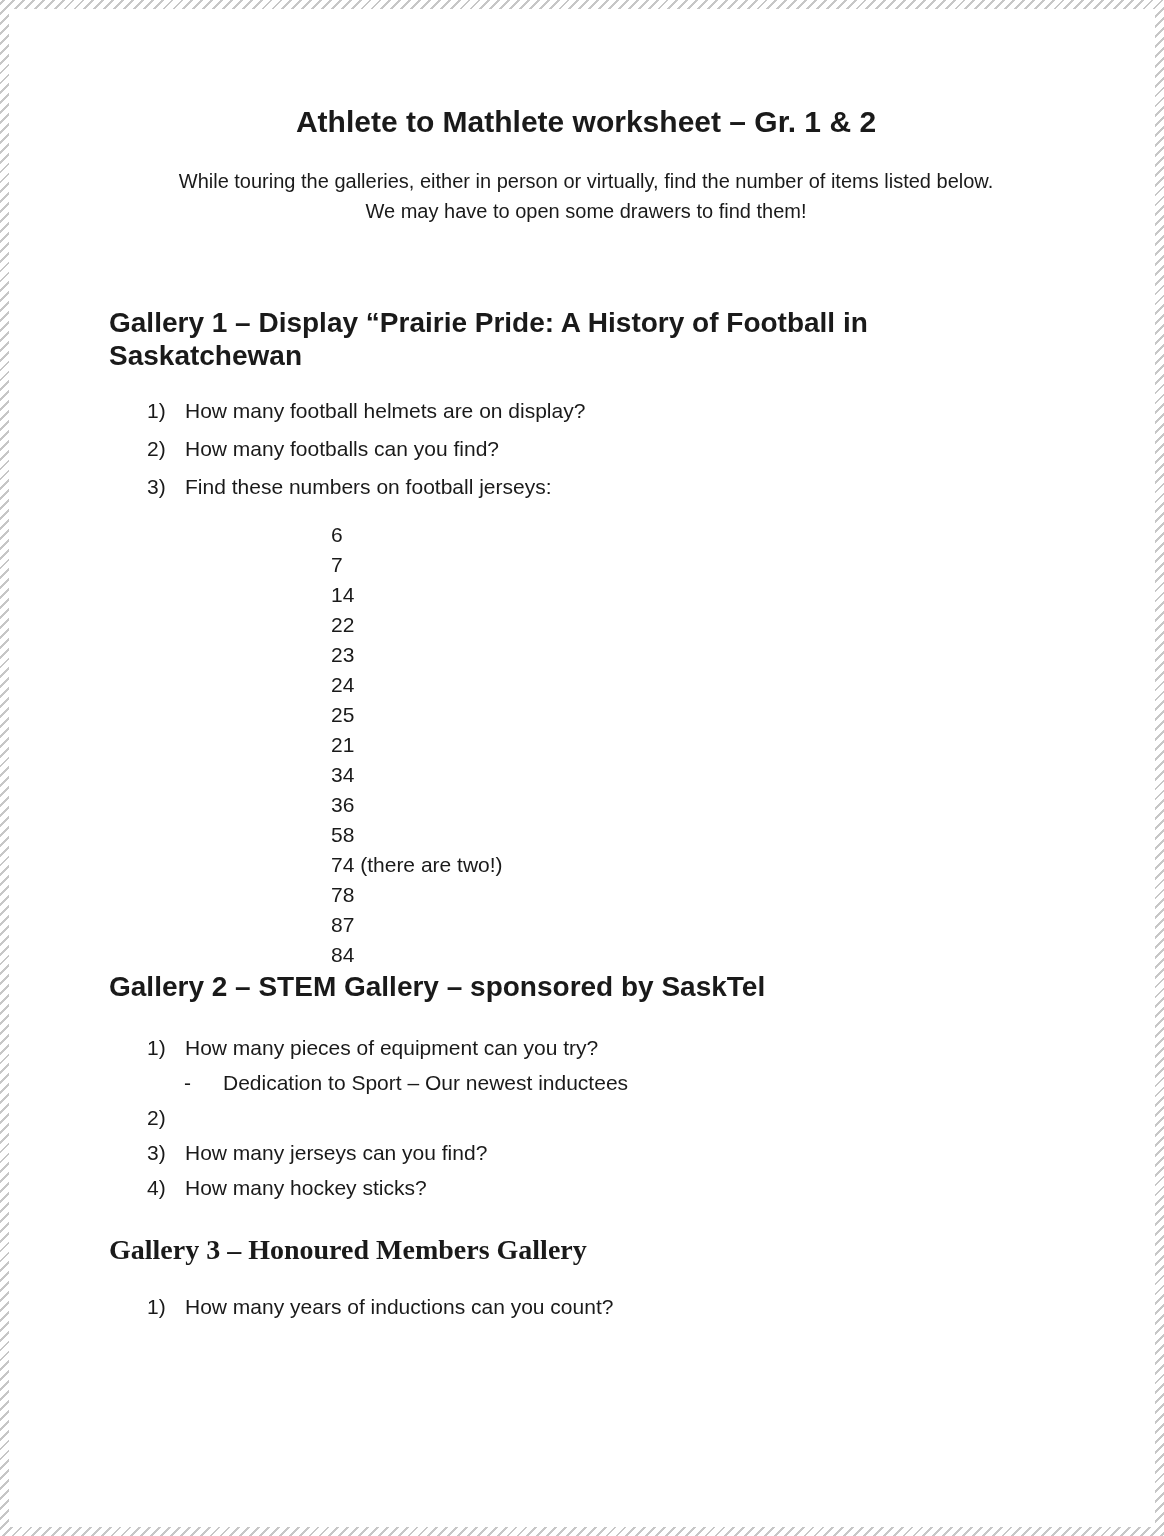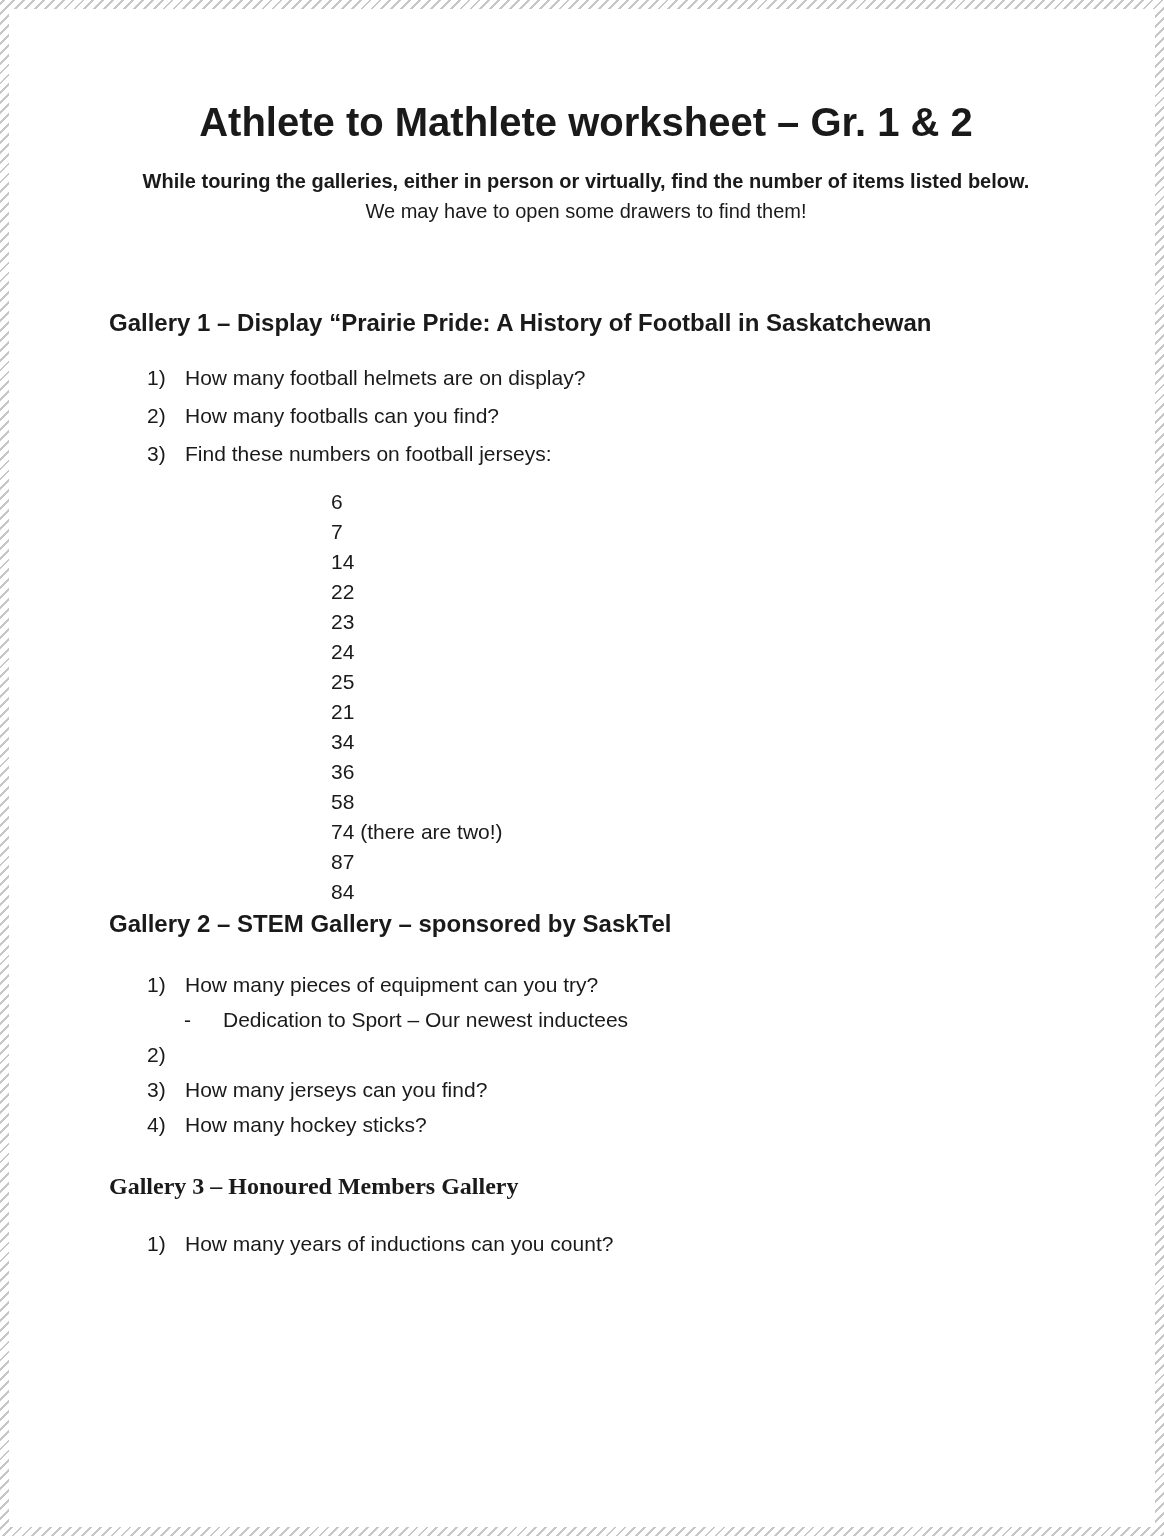--- a/index.html
+++ b/index.html
@@ -25,36 +25,36 @@
   .content {
     width: 100%;
     height: 100%;
     box-sizing: border-box;
     background: #ffffff;
     padding: 95px 92px 0 100px;
     overflow: hidden;
   }
   .doc-title {
     margin: 0;
-    font-size: 40px;
+    font-size: 30px;
     line-height: 36px;
     font-weight: 700;
     text-align: center;
     letter-spacing: 0px;
   }
   .intro {
     margin: 0;
     font-size: 20px;
     line-height: 30px;
     text-align: center;
   }
-  .intro.first { margin-top: 26px; font-weight: bold; }
+  .intro.first { margin-top: 26px; }
   .section-heading {
     margin: 0;
-    font-size: 24px;
+    font-size: 28px;
     line-height: 33px;
     font-weight: 700;
   }
   .heading-g1 { margin-top: 80px; }
   .heading-g2 { }
   .heading-g3 { margin-top: 30px; font-family: Liberation Serif, serif; }
   .qlist { margin-top: 24px; }
   .qlist.g2 { margin-top: 30px; }
   .qlist.g3 { margin-top: 26px; }
   .qrow {
@@ -113,20 +113,21 @@
       <div>14</div>
       <div>22</div>
       <div>23</div>
       <div>24</div>
       <div>25</div>
       <div>21</div>
       <div>34</div>
       <div>36</div>
       <div>58</div>
       <div>74 (there are two!)</div>
+      <div>78</div>
       <div>87</div>
       <div>84</div>
     </div>
 
     <h2 class="section-heading heading-g2">Gallery 2 – STEM Gallery – sponsored by SaskTel</h2>
 
     <div class="qlist g2">
       <div class="qrow">
         <span class="marker">1)</span>
         <span class="qtext">How many pieces of equipment can you try?</span>

